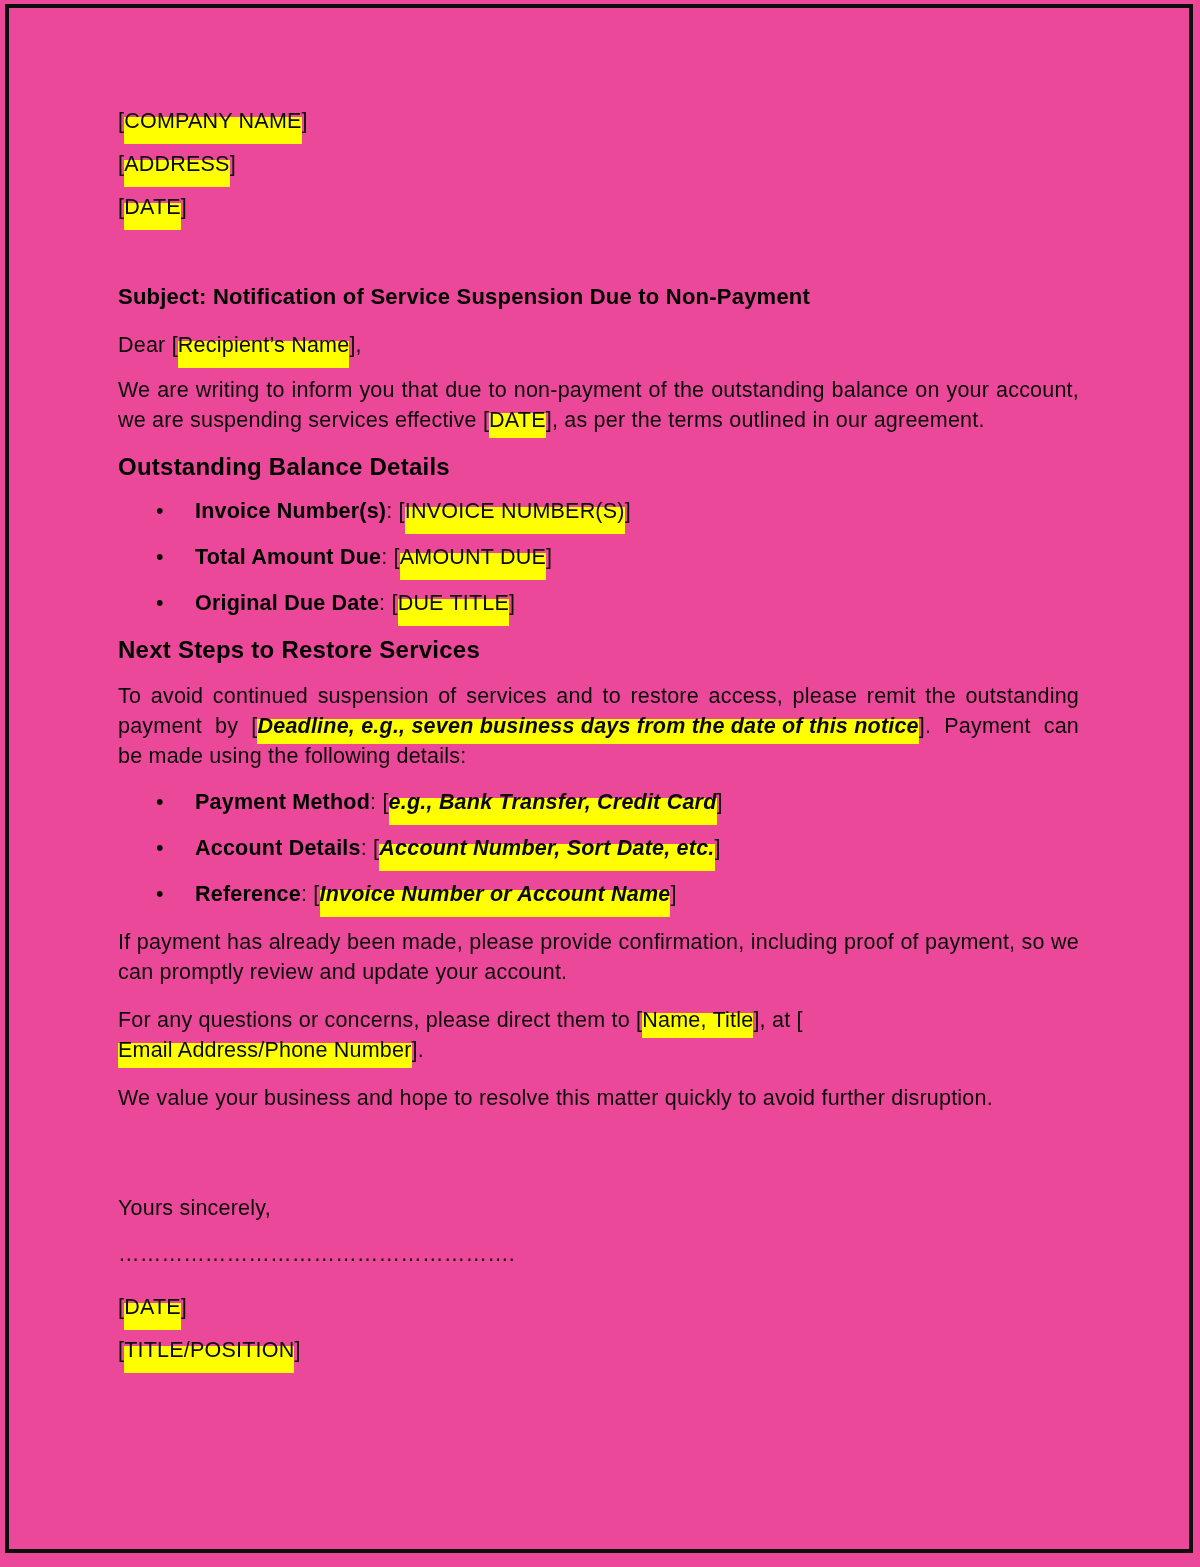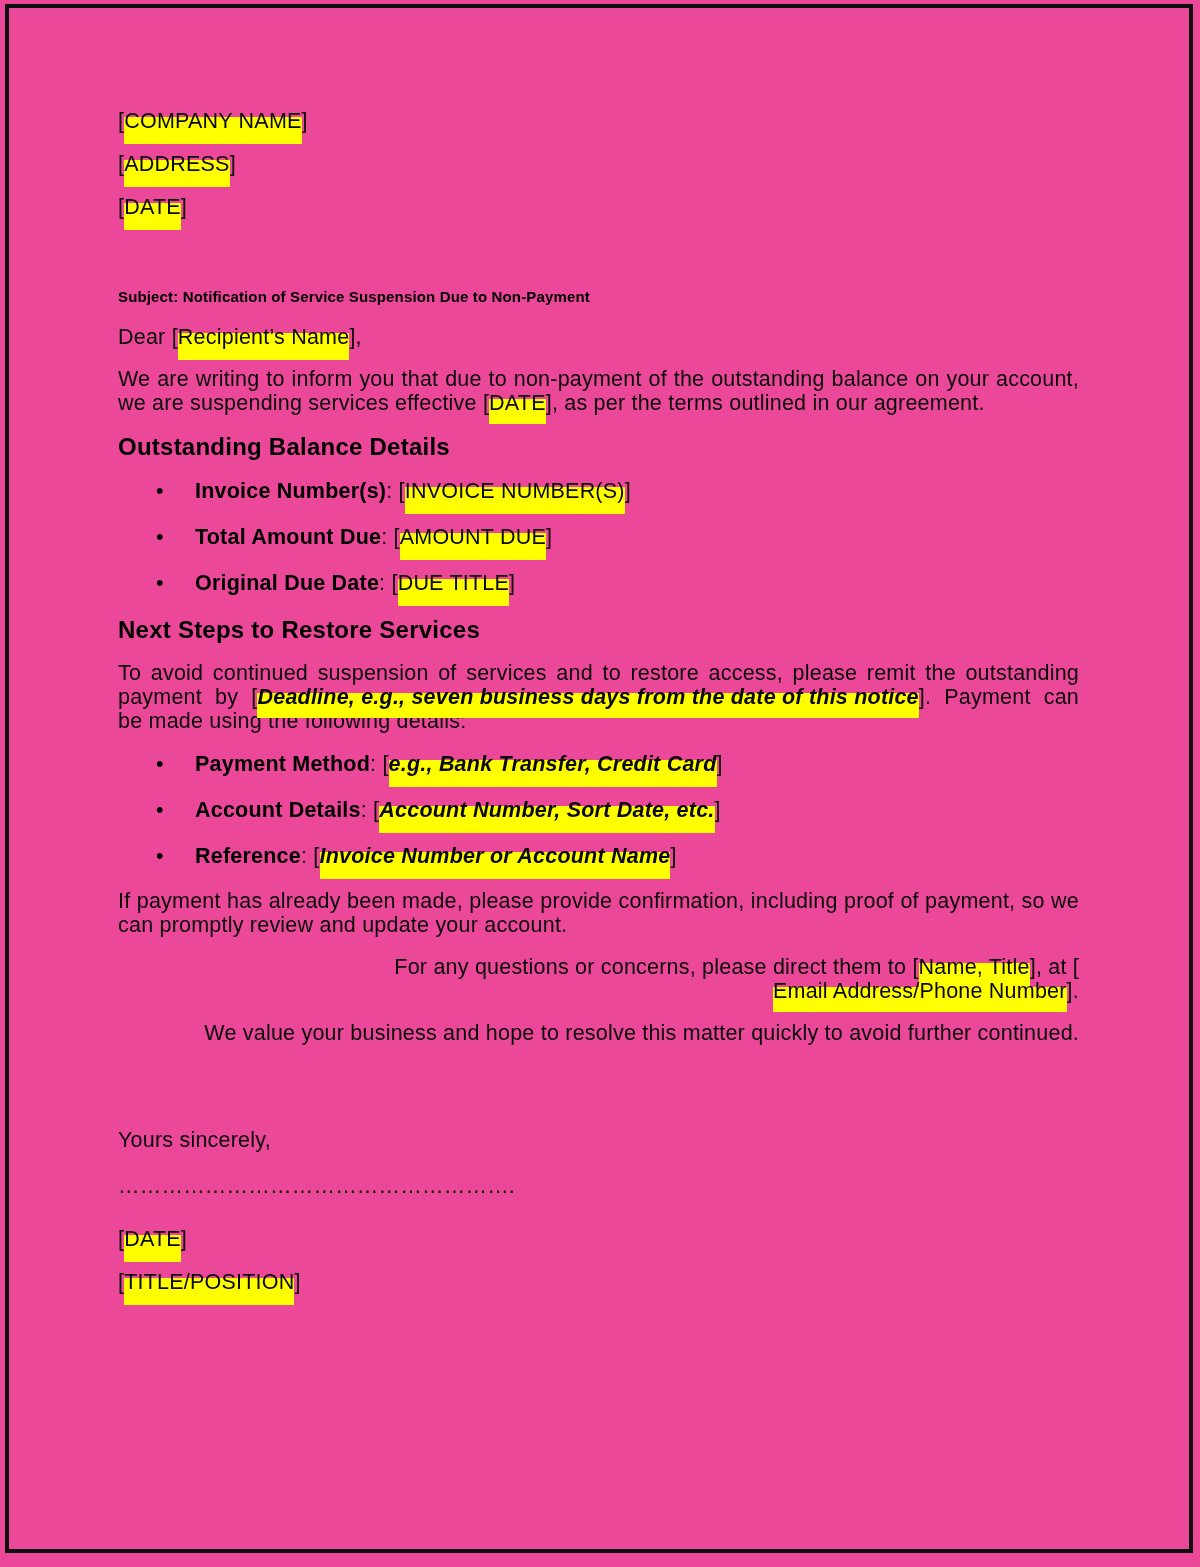--- a/index.html
+++ b/index.html
@@ -46,47 +46,47 @@
   .line {
     font-size: 21.5px;
     line-height: 26px;
     color: #0a0a0a;
     margin: 0 0 17px 0;
     letter-spacing: 0.01em;
   }
 
   .para {
     font-size: 21.5px;
-    line-height: 24px;
+    line-height: 30px;
     color: #0a0a0a;
     margin: 0 0 18px 0;
     text-align: justify;
     text-justify: inter-word;
     letter-spacing: 0.01em;
   }
 
   .para.last-nojustify {
-    text-align: right;
+    text-align: left;
   }
 
   .heading {
     font-size: 24px;
     line-height: 28px;
     font-weight: bold;
     color: #000000;
     margin: 0 0 17px 0;
     letter-spacing: 0.01em;
   }
 
   .subject {
-    font-size: 15px;
+    font-size: 22px;
     line-height: 28px;
     font-weight: bold;
     color: #000000;
-    margin: 0 0 13px 0;
+    margin: 0 0 21px 0;
     letter-spacing: 0.01em;
   }
 
   
   .gap-md { height: 46px; }
   .gap-lg { height: 60px; }
   .gap-sm { height: 10px; }
 
   
   ul.bullets {
@@ -217,21 +217,21 @@
       <li>
         <span class="bullet-dot">•</span><span class="b-label">Reference</span><span>: [</span><span class="hl bi">Invoice Number or Account Name</span><span>]</span>
       </li>
 
     </ul>
 
     <p class="para">If payment has already been made, please provide confirmation, including proof of payment, so we can promptly review and update your account.</p>
 
     <p class="para last-nojustify"><span>For any questions or concerns, please direct them to [</span><span class="hl inline-run">Name, Title</span><span>], at [</span><span class="hl inline-run">Email Address/Phone Number</span><span>].</span></p>
 
-    <p class="para last-nojustify">We value your business and hope to resolve this matter quickly to avoid further continued.</p>
+    <p class="para last-nojustify">We value your business and hope to resolve this matter quickly to avoid further disruption.</p>
 
     <div class="gap-lg"></div>
 
     <div>
 
       <p class="line sig-line">Yours sincerely,</p>
 
       <p class="dots">……………………………………………….</p>
 
       <div class="gap-sm"></div>

